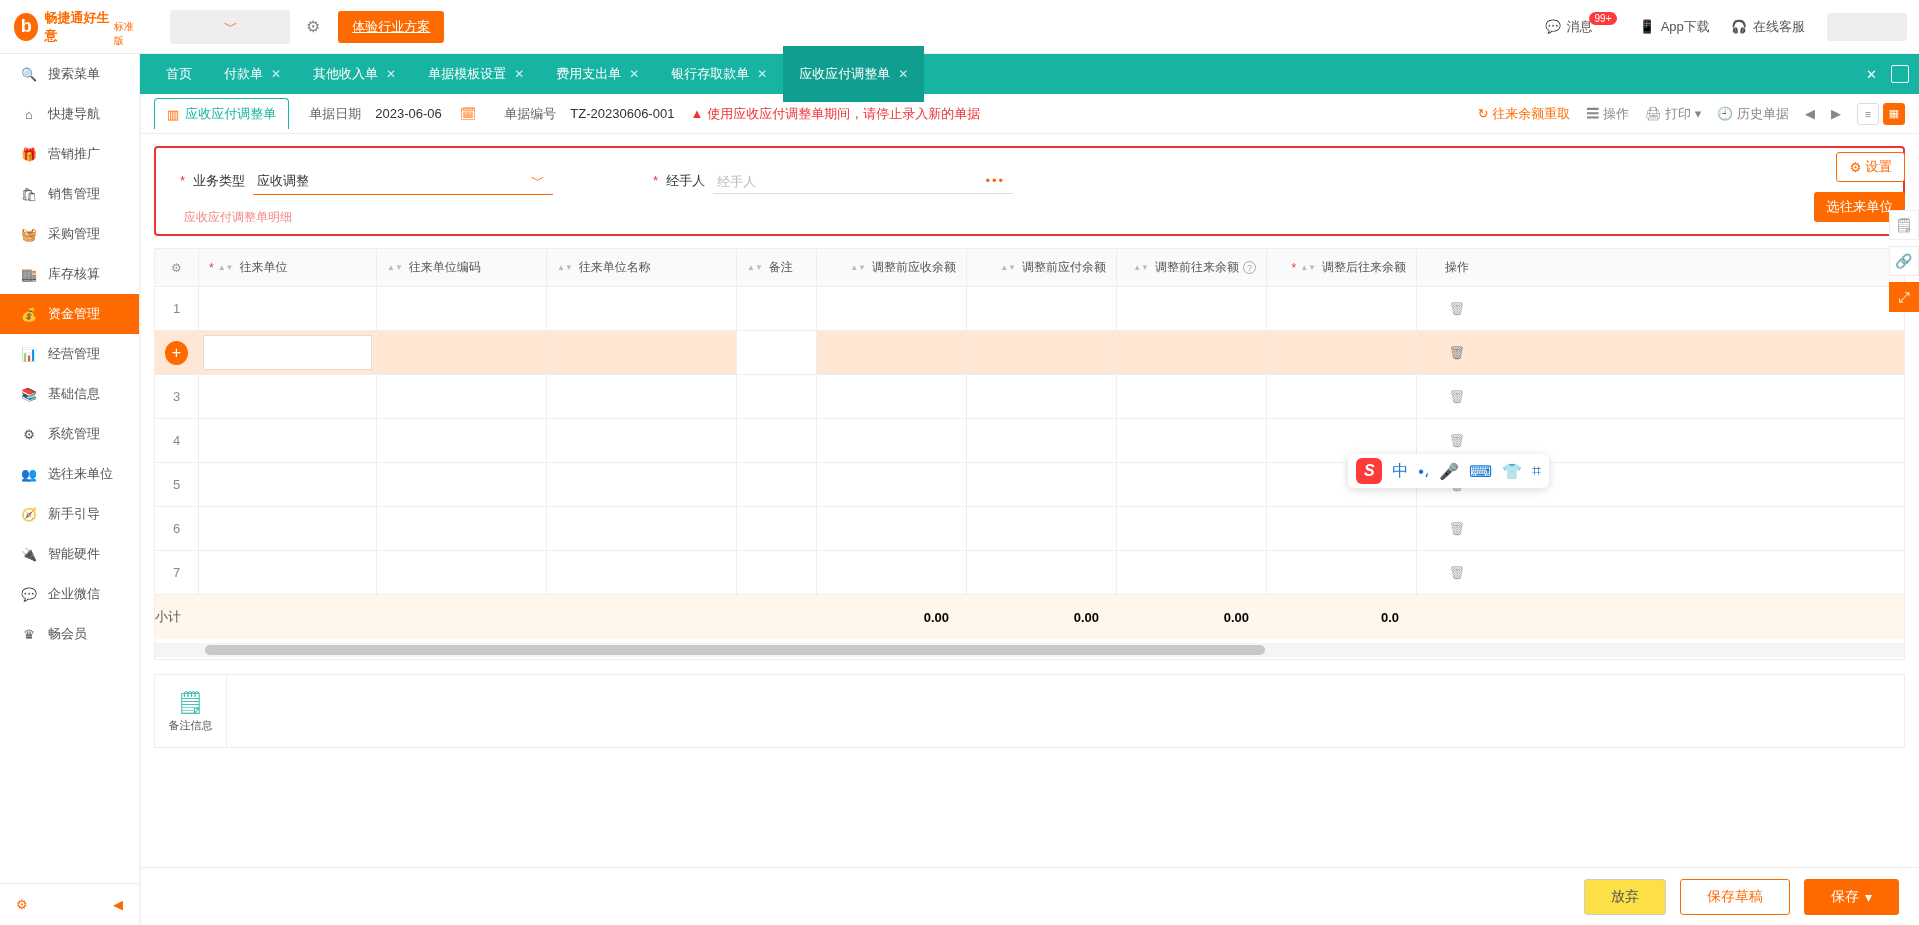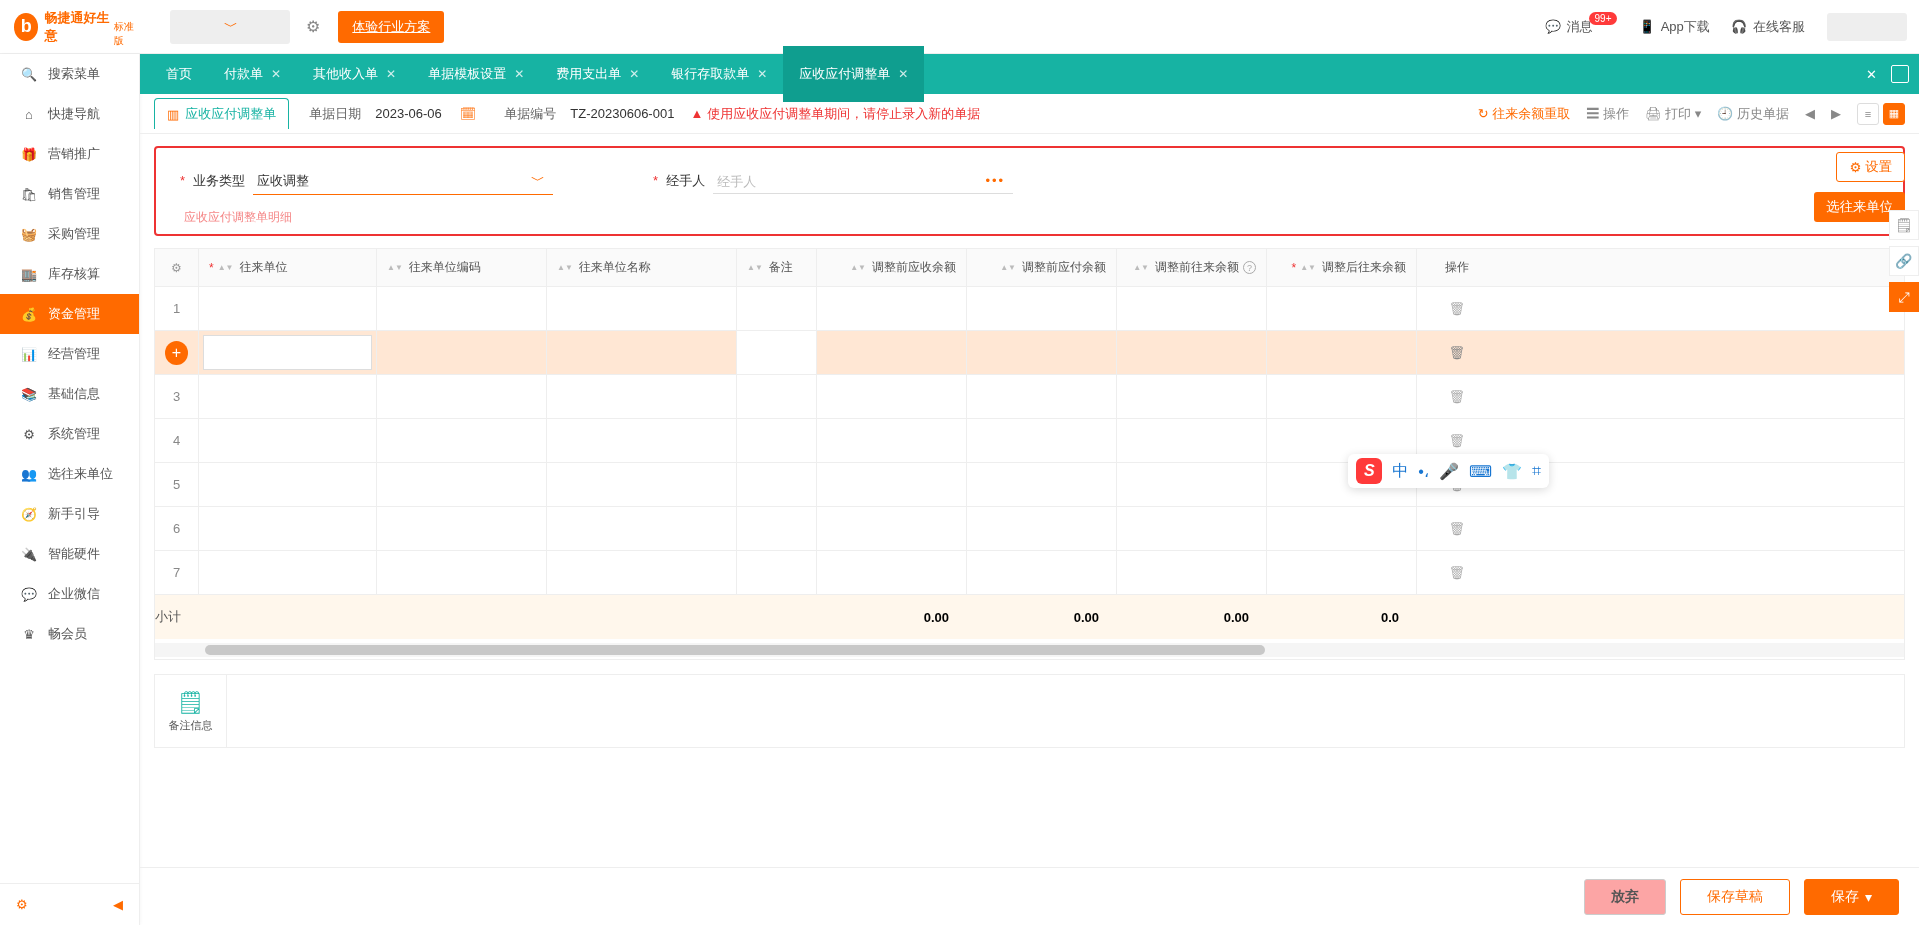--- a/index.html
+++ b/index.html
@@ -105,21 +105,21 @@
 
 .hscroll { height:14px; background:#f5f5f5; margin:4px 0 2px; position:relative; }
 .hscroll .thumb { position:absolute; left:50px; top:2px; height:10px; width:1060px; background:#c8c8c8; border-radius:5px; }
 
 .remarkbar { margin:14px 14px 0; border:1px solid #eee; display:flex; align-items:center; height:74px; }
 .remarkbar .ricon { width:72px; display:flex; flex-direction:column; align-items:center; justify-content:center; gap:2px; border-right:1px solid #eee; height:100%; color:#17b3a3; }
 .remarkbar input { flex:1; border:none; outline:none; padding:0 14px; font-size:13px; color:#888; }
 
 .footer { margin-top:auto; height:58px; display:flex; align-items:center; justify-content:flex-end; gap:14px; padding:0 20px; border-top:1px solid #eee; }
 .btn { padding:8px 26px; border-radius:3px; font-size:14px; cursor:pointer; }
-.btn-ghost { background:#fca5a5; border:1px solid #ccc; color:#555;font-weight:bold; }
+.btn-ghost { background:#fde047; border:1px solid #ccc; color:#555; }
 .btn-outline-orange { background:#fff; border:1px solid #ff6a00; color:#ff6a00; }
 .btn-orange { background:#ff6a00; border:1px solid #ff6a00; color:#fff; display:flex; align-items:center; gap:6px; }
 
 
 .siderail { position:fixed; right:0; top:210px; display:flex; flex-direction:column; gap:6px; }
 .siderail .ritem { width:30px; height:30px; background:#fff; border:1px solid #eee; display:flex; align-items:center; justify-content:center; color:#888; font-size:14px; }
 .siderail .ritem.orange { background:#ff6a00; color:#fff; border-color:#ff6a00; }
 
 
 .ime { position:fixed; right:370px; top:454px; display:flex; align-items:center; gap:10px; background:#fff; padding:4px 8px; border-radius:6px; box-shadow:0 2px 10px rgba(0,0,0,.15); }

